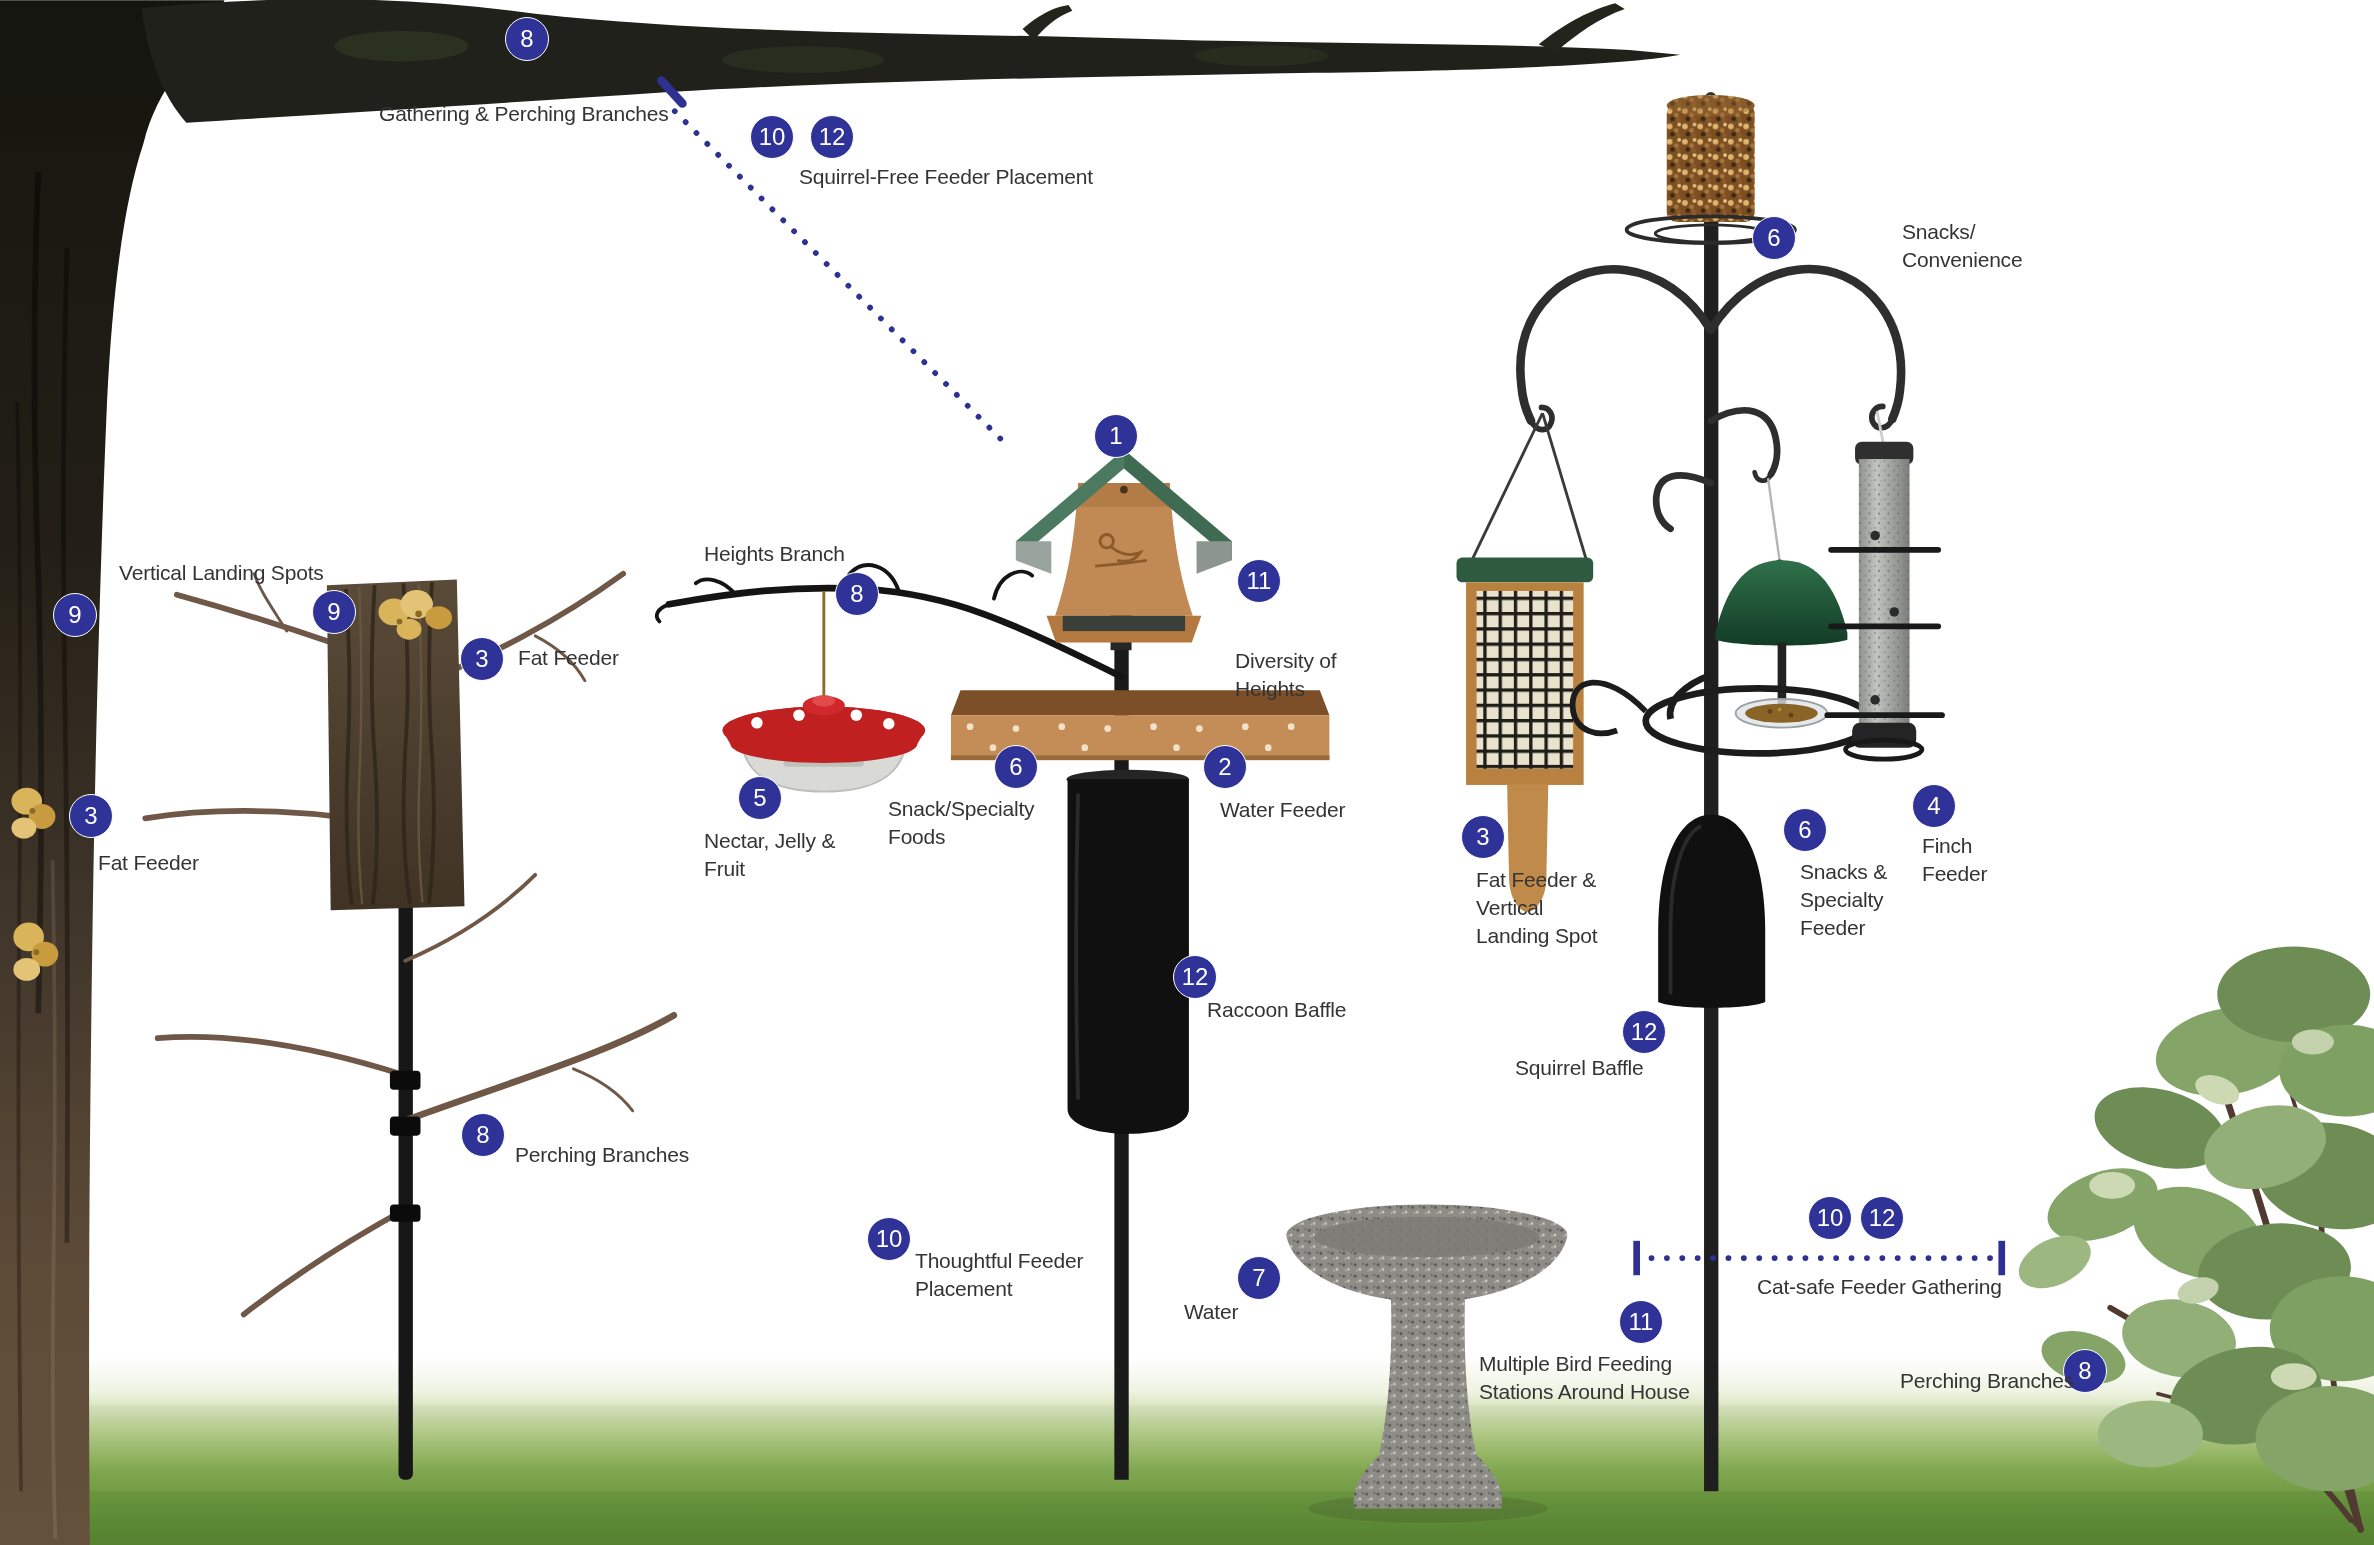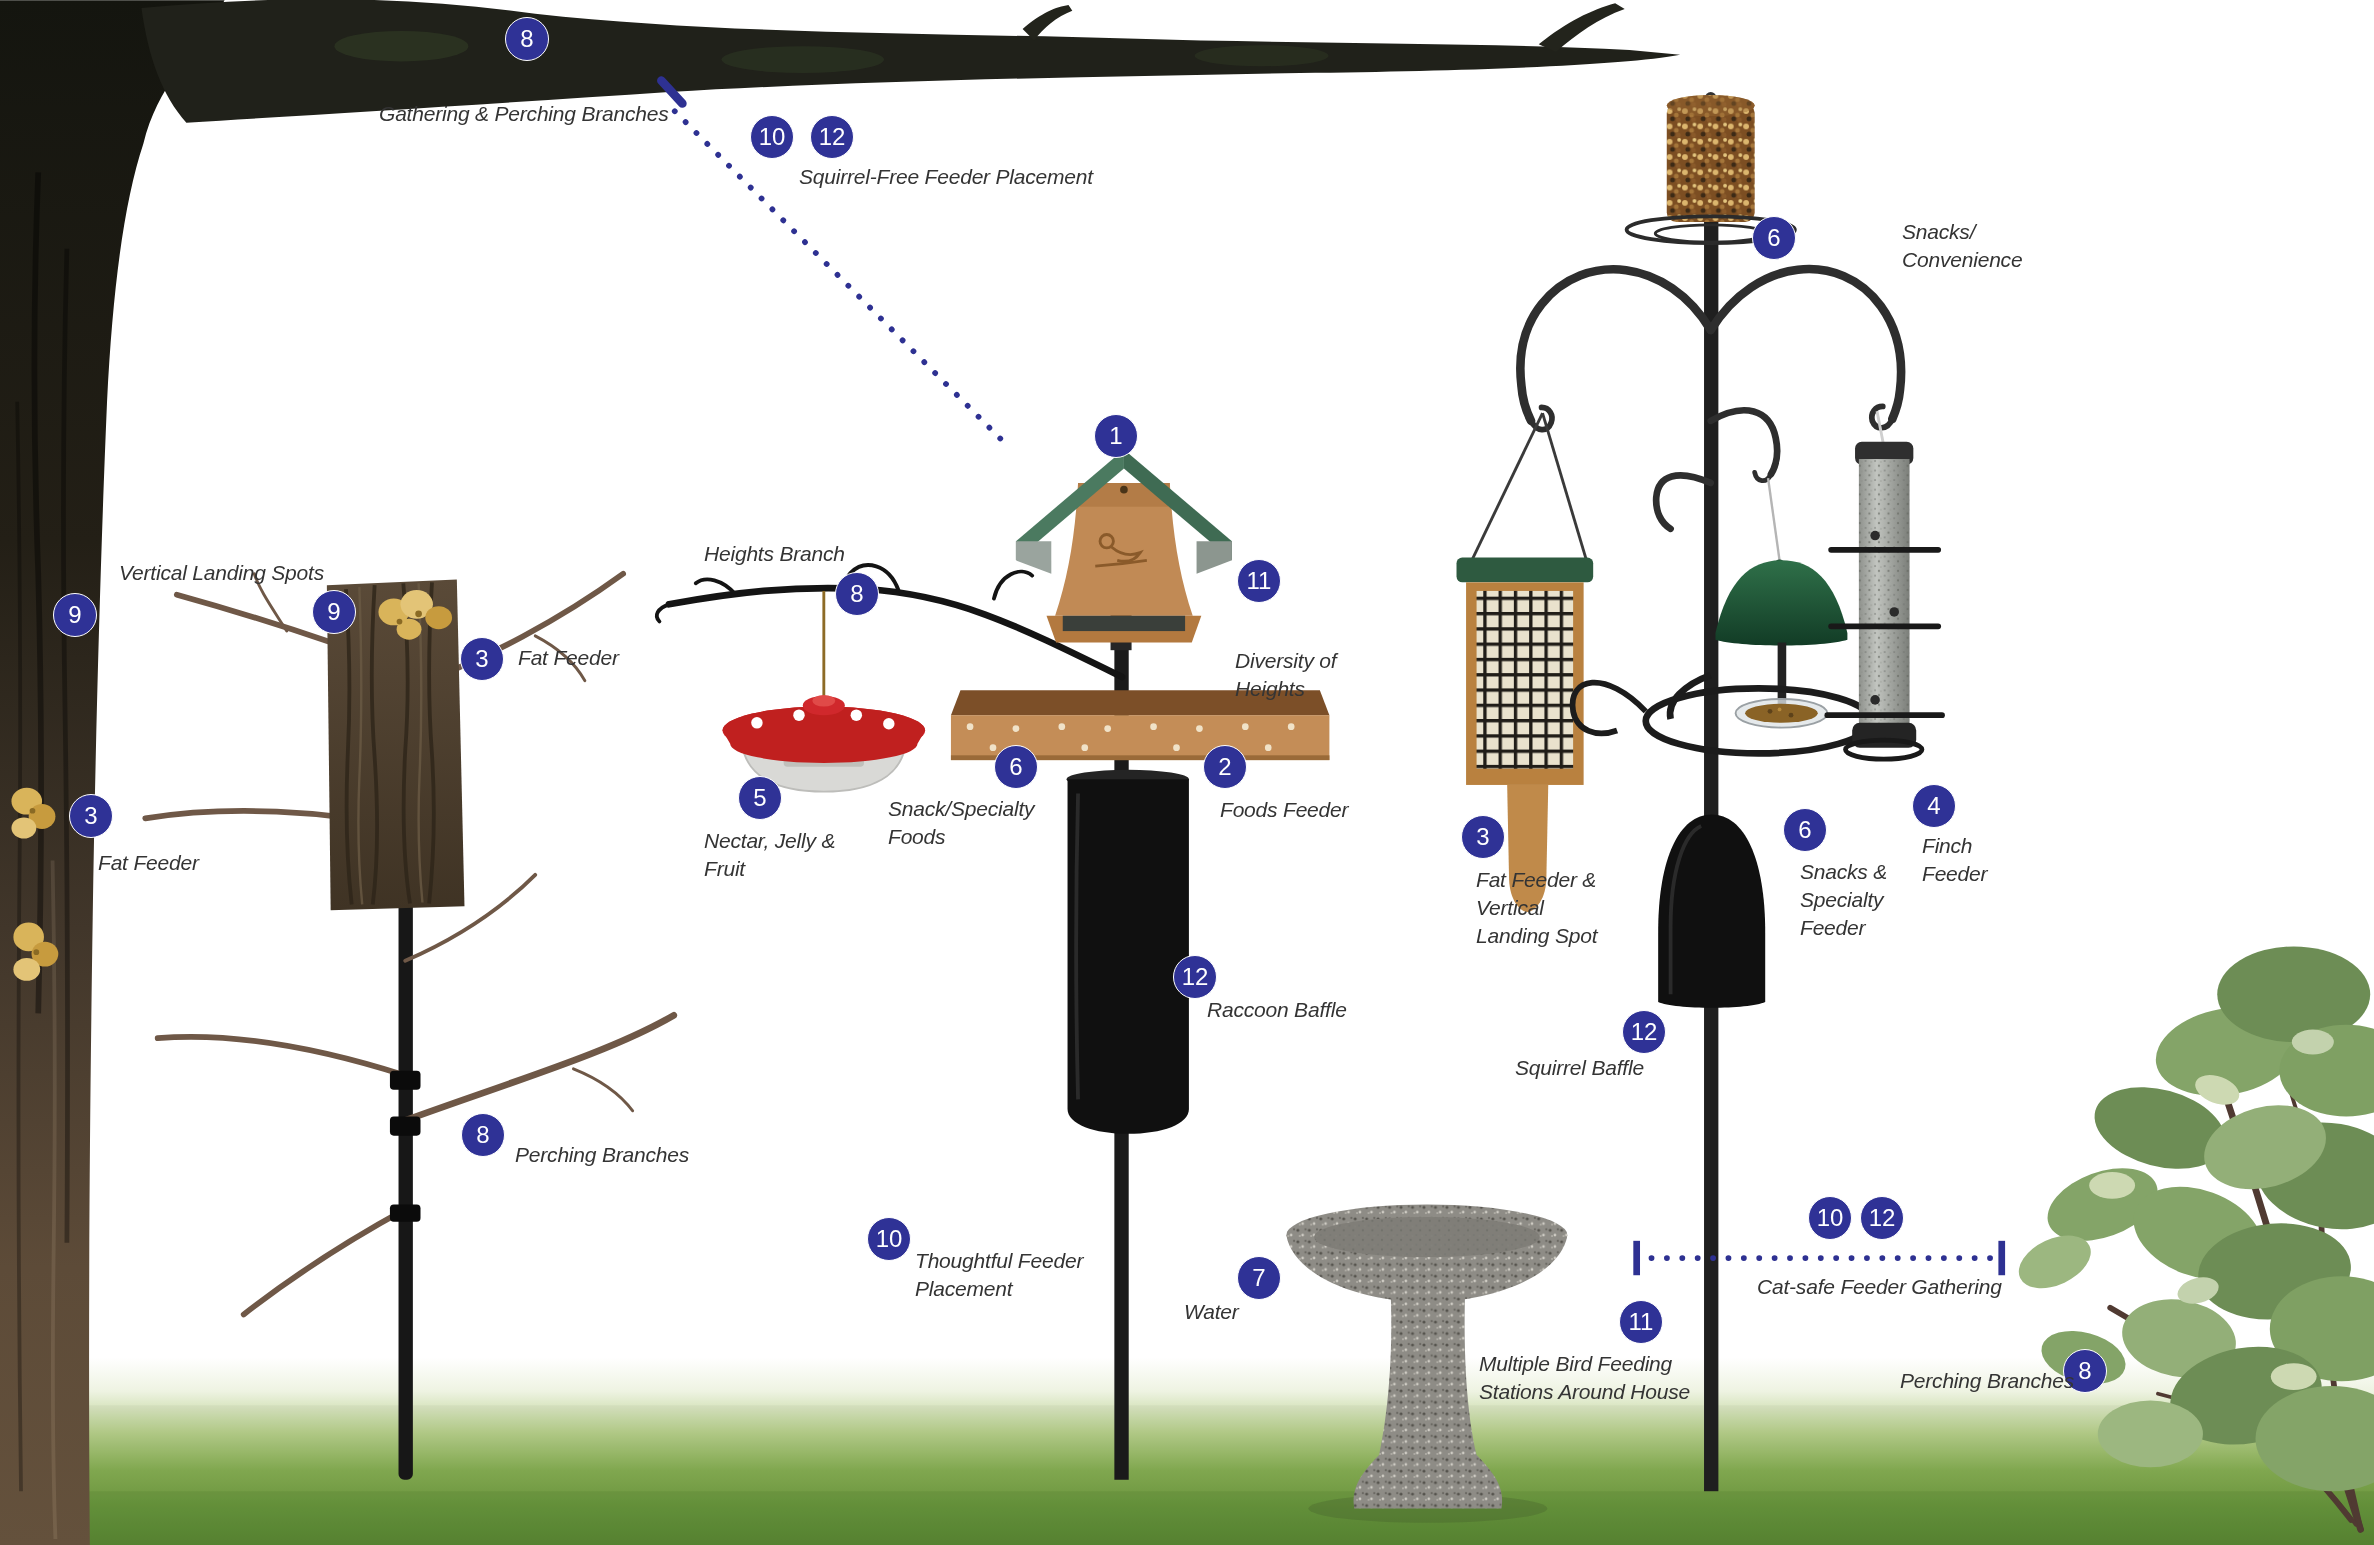--- a/index.html
+++ b/index.html
@@ -3,21 +3,21 @@
 <meta charset="utf-8">
 <style>
   html,body{margin:0;padding:0;background:#fff;}
   .stage{position:relative;width:2374px;height:1546px;background:#ffffff;overflow:hidden;
          font-family:"Liberation Sans",sans-serif;}
   .scene{position:absolute;left:0;top:0;width:2374px;height:1546px;}
   .badge{position:absolute;width:44px;height:44px;border-radius:50%;background:#2f3296;
          border:1.9px solid #ffffff;box-sizing:border-box;color:#fff;display:flex;
          align-items:center;justify-content:center;font-size:24px;z-index:6;}
   .lbl{position:absolute;font-size:21px;line-height:1.34;color:#343434;letter-spacing:-0.2px;
-       white-space:pre-line;z-index:6;font-style:italic;}
+       white-space:pre-line;z-index:6;}
 </style>
 </head>
 <body>
 
 <div class="stage">
 
 <svg class="scene" viewBox="0 0 2484 1617" xmlns="http://www.w3.org/2000/svg">
   <defs>
     <linearGradient id="trunkgrad" x1="0" y1="0" x2="0" y2="1">
       <stop offset="0" stop-color="#14150f"></stop>
@@ -352,21 +352,21 @@
 <div class="lbl" style="left:119px;top:559px">Vertical Landing Spots</div>
 <div class="lbl" style="left:518px;top:644px">Fat Feeder</div>
 <div class="lbl" style="left:98px;top:849px">Fat Feeder</div>
 <div class="lbl" style="left:704px;top:540px">Heights Branch</div>
 <div class="lbl" style="left:1235px;top:647px">Diversity of
 Heights</div>
 <div class="lbl" style="left:704px;top:827px">Nectar, Jelly &amp;
 Fruit</div>
 <div class="lbl" style="left:888px;top:795px">Snack/Specialty
 Foods</div>
-<div class="lbl" style="left:1220px;top:796px">Foods Feeder</div>
+<div class="lbl" style="left:1220px;top:796px">Water Feeder</div>
 <div class="lbl" style="left:1207px;top:996px">Raccoon Baffle</div>
 <div class="lbl" style="left:915px;top:1247px">Thoughtful Feeder
 Placement</div>
 <div class="lbl" style="left:1184px;top:1298px">Water</div>
 <div class="lbl" style="left:1479px;top:1350px">Multiple Bird Feeding
 Stations Around House</div>
 <div class="lbl" style="left:1902px;top:218px">Snacks/
 Convenience</div>
 <div class="lbl" style="left:1476px;top:866px">Fat Feeder &amp;
 Vertical

